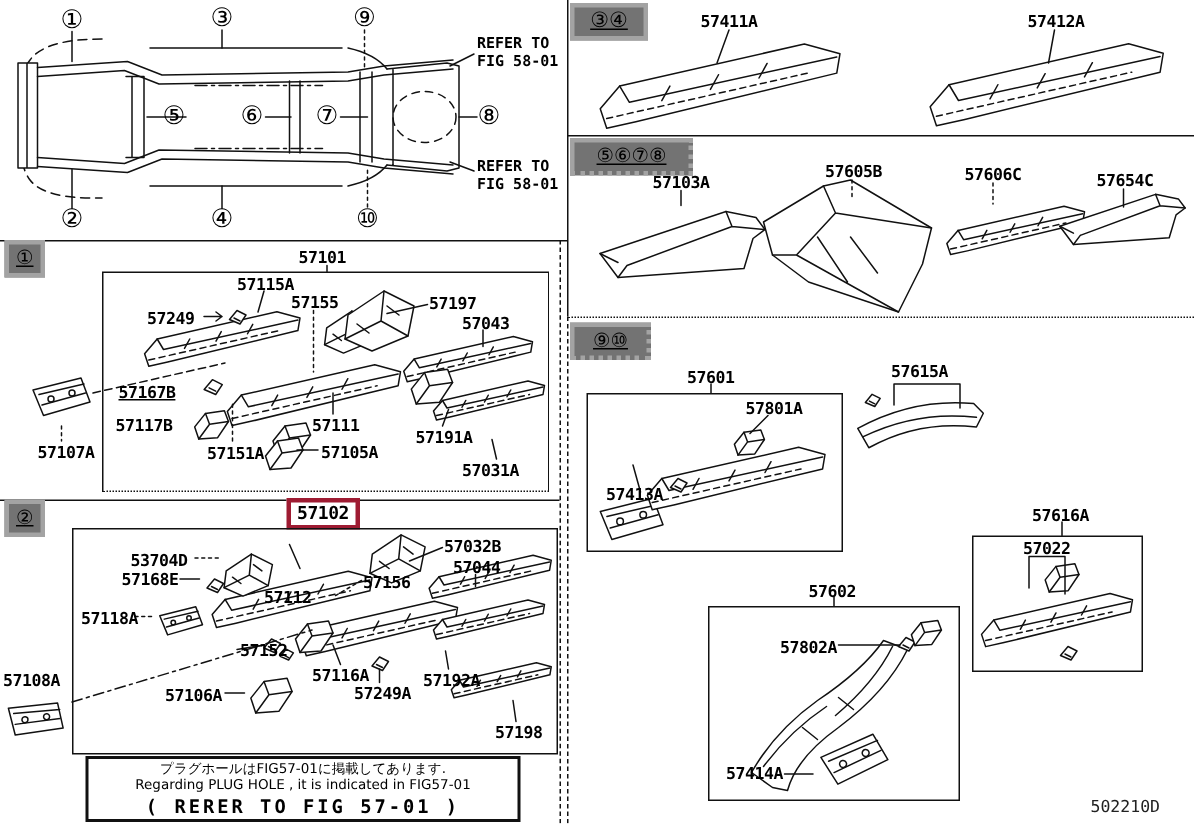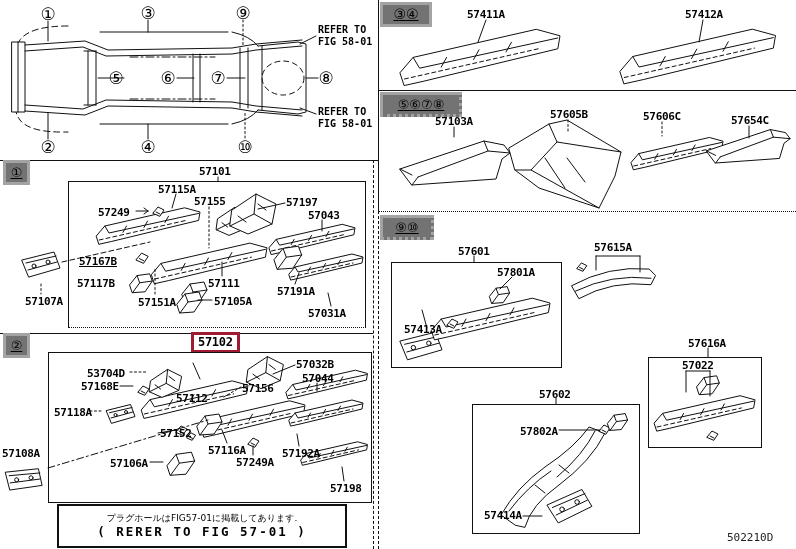--- a/index.html
+++ b/index.html
@@ -236,20 +236,21 @@
   <span class="pn" style="left:128px;top:427px;margin-left:32px;">57152</span>
   <span class="pn" style="left:208px;top:444px;">57116A</span>
   <span class="pn" style="left:236px;top:456px;">57249A</span>
   <span class="pn" style="left:282px;top:447px;">57192A</span>
   <span class="pn" style="left:110px;top:457px;">57106A</span>
   <span class="pn" style="left:2px;top:447px;">57108A</span>
   <span class="pn" style="left:330px;top:482px;">57198</span>
 
   <div class="notebox" style="left:57px;top:504px;width:286px;height:40px;">
     <div class="jp">プラグホールはFIG57-01に掲載してあります.</div>
+    <div class="en">Regarding PLUG HOLE , it is indicated in FIG57-01</div>
     <div class="ref">( RERER TO FIG 57-01 )</div>
   </div>
 
   <div class="badge" style="left:380px;top:2px;width:42px;font-size:14px;">③④</div>
   <span class="pn" style="left:467px;top:8px;">57411A</span>
   <span class="pn" style="left:685px;top:8px;">57412A</span>
 
   <div class="badge dotted" style="left:380px;top:92px;width:72px;">⑤⑥⑦⑧</div>
   <span class="pn" style="left:435px;top:115px;">57103A</span>
   <span class="pn" style="left:550px;top:108px;">57605B</span>

